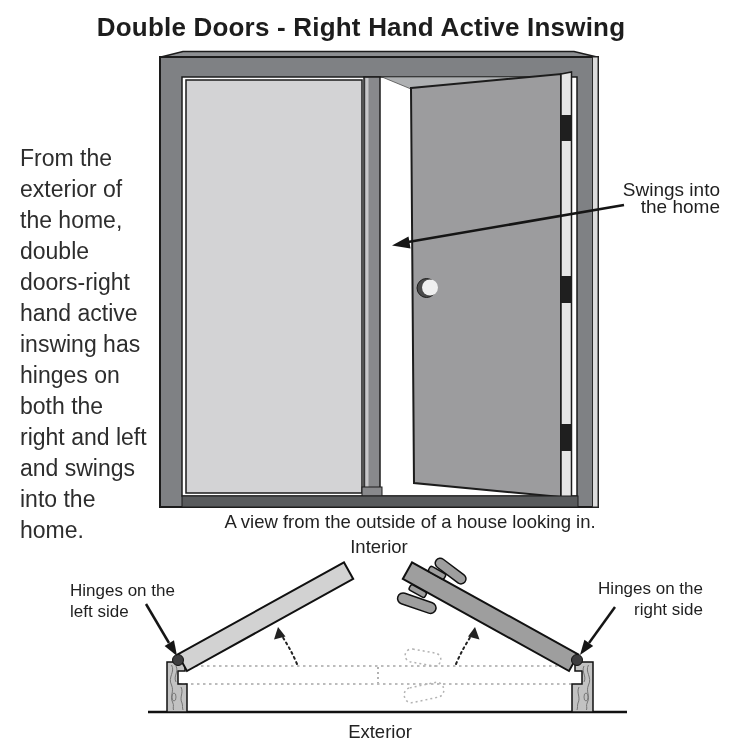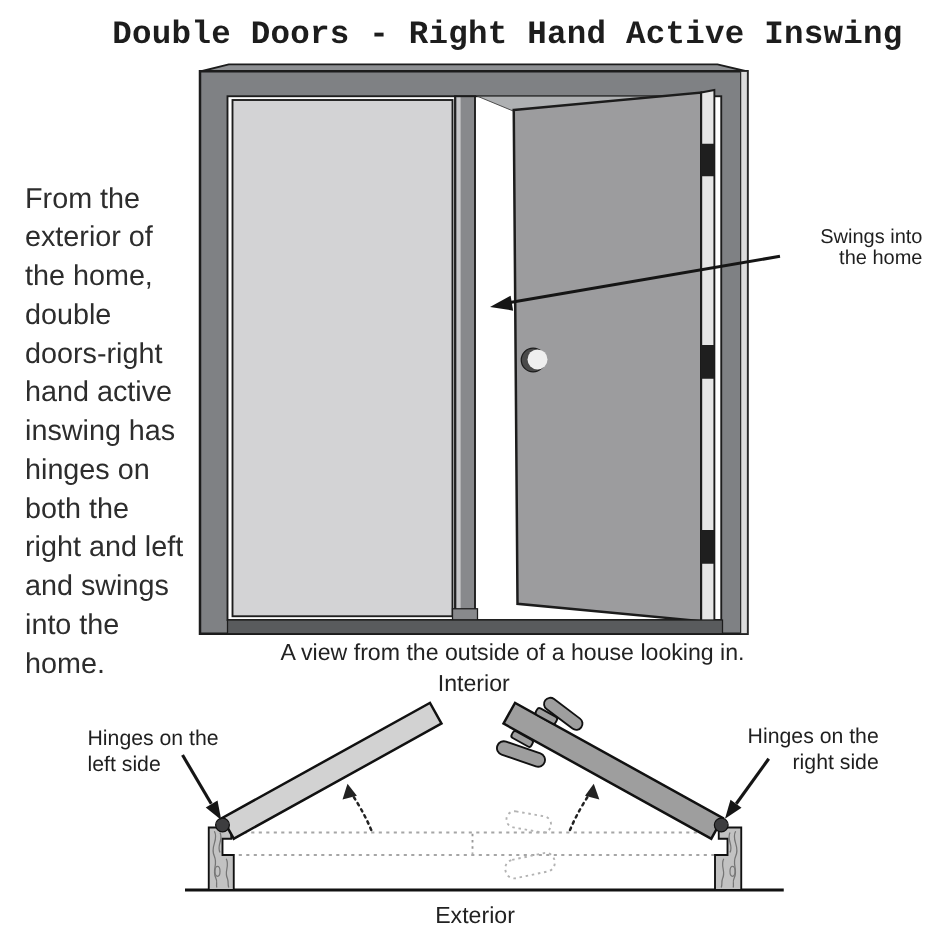--- a/index.html
+++ b/index.html
@@ -1,22 +1,22 @@
 <!DOCTYPE html>
 <html><head>
 <meta charset="utf-8">
 <style>
   html,body{margin:0;padding:0;background:#ffffff;}
   #page{position:relative;width:755px;height:755px;background:#ffffff;overflow:hidden;
         font-family:"Liberation Sans",sans-serif;color:#242424;}
   .txt{position:absolute;white-space:pre-line;}
-  #title{left:0;top:13px;width:722px;text-align:right;font-size:26px;line-height:1.1;
-         font-weight:700;color:#1d1d1d;letter-spacing:.2px;font-family:Liberation Mono, monospace;}
+  #title{left:0;top:13px;width:722px;text-align:center;font-size:26px;line-height:1.1;
+         font-weight:700;color:#1d1d1d;letter-spacing:.2px;}
   #desc{left:20px;top:143px;width:170px;font-size:23px;line-height:31px;color:#2d2d2d;}
-  #swings{left:626px;top:181px;width:112px;text-align:right;font-size:16px;line-height:17px;color:#1f1f1f;}
+  #swings{left:608px;top:181px;width:112px;text-align:right;font-size:19px;line-height:17px;color:#1f1f1f;}
   #caption{left:0;top:512px;width:756px;text-align:center;font-size:18.5px;line-height:1.1;color:#222;padding-left:32px;}
   #interior{left:0;top:537px;width:758px;text-align:center;font-size:18.5px;line-height:1.1;color:#222;}
   #exterior{left:0;top:722px;width:760px;text-align:center;font-size:18.5px;line-height:1.1;color:#222;}
   #hinges-left{left:70px;top:580px;width:140px;font-size:17px;line-height:21px;color:#1f1f1f;}
   #hinges-right{left:560px;top:578px;width:143px;text-align:right;font-size:17px;line-height:21px;color:#1f1f1f;}
   svg{position:absolute;left:0;top:0;}
 </style>
 </head>
 <body>
 

